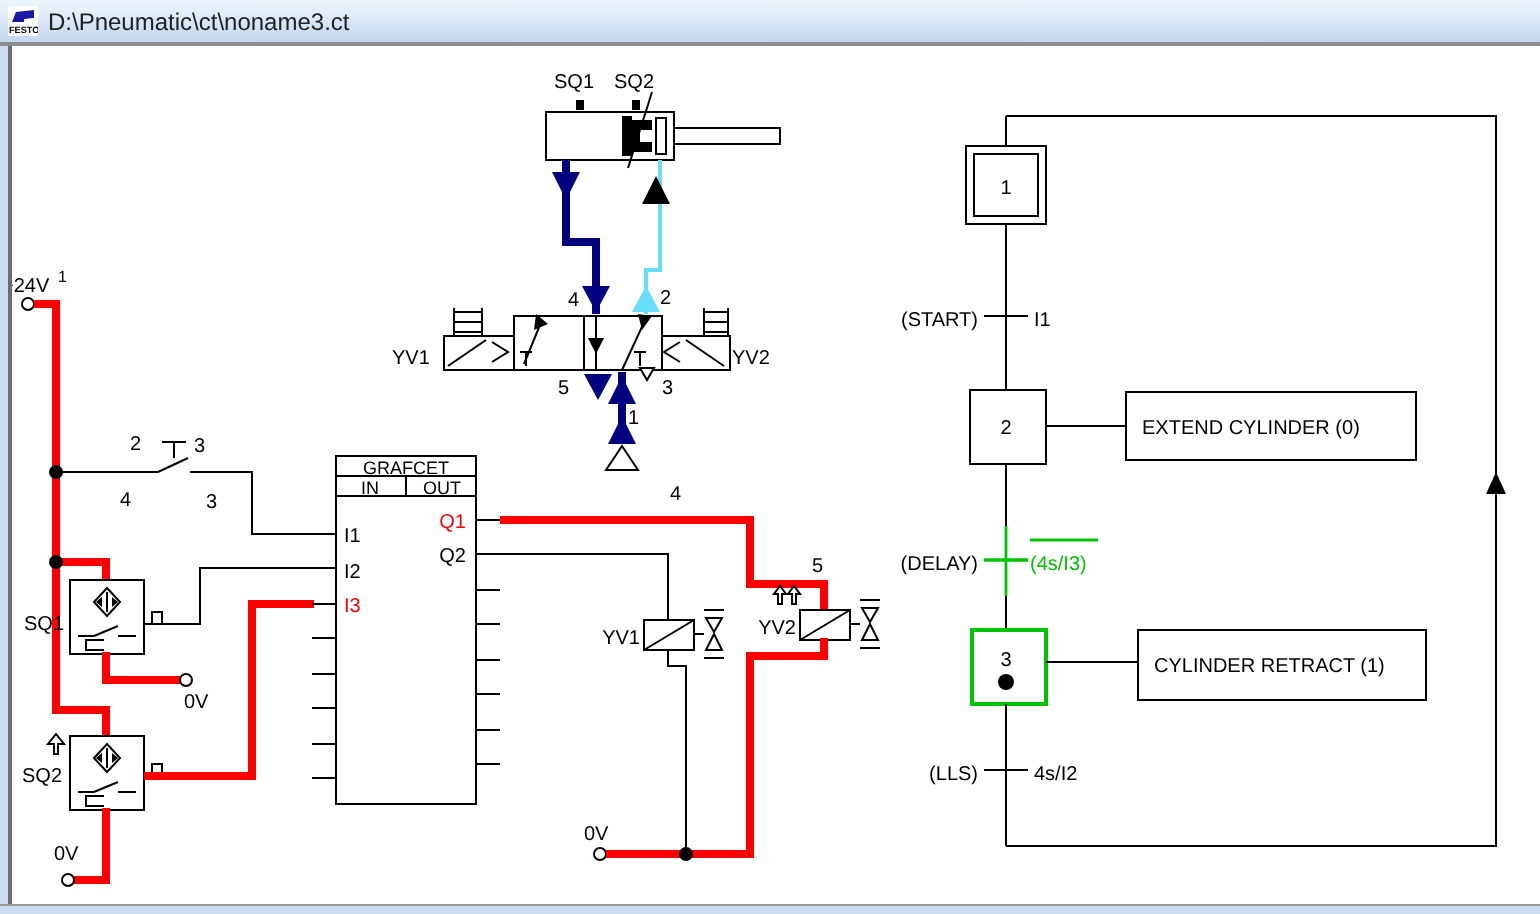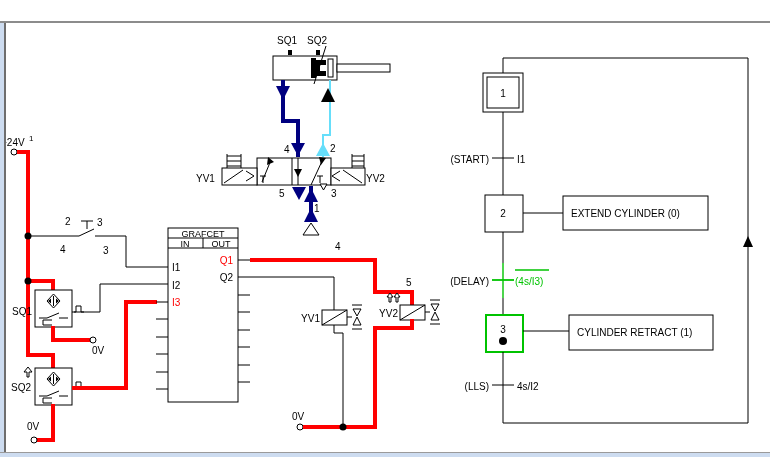--- a/index.html
+++ b/index.html
@@ -23,20 +23,28 @@
   .nv{stroke:#000080;stroke-width:4;fill:none;}
   .cy{stroke:#66DEFA;stroke-width:2;fill:none;}
   .box{fill:#fff;stroke:#000;stroke-width:1;}
   .gbox{fill:#fff;stroke:#00C300;stroke-width:2;}
 </style>
 </head>
 <body>
 
 <div id="win">
 
+  <div id="titlebar">
+    <svg id="icon" viewBox="0 0 15 15" style="position:static">
+      <rect x="0" y="0" width="15" height="15" fill="#fff"></rect>
+      <path d="M2,8 L4,3 L13,2 L13,6 L8,6.5 L8,8 Z" fill="#1a1aa6"></path>
+      <text x="0.5" y="13.5" font-size="4.6" font-weight="bold" fill="#1a1aa6">FESTO</text>
+    </svg>
+    <span id="titletext">D:\Pneumatic\ct\noname3.ct</span>
+  </div>
   <div id="sep"></div>
   <div id="leftframe"></div>
   <div id="bottomframe"></div>
 
   <svg width="770" height="429" viewBox="0 23 770 429">
 
     <g>
       <text x="1" y="146" class="f10">+24V</text>
       <text x="29" y="141" class="f8">1</text>
       <circle cx="14" cy="152" r="3" class="box"></circle>

